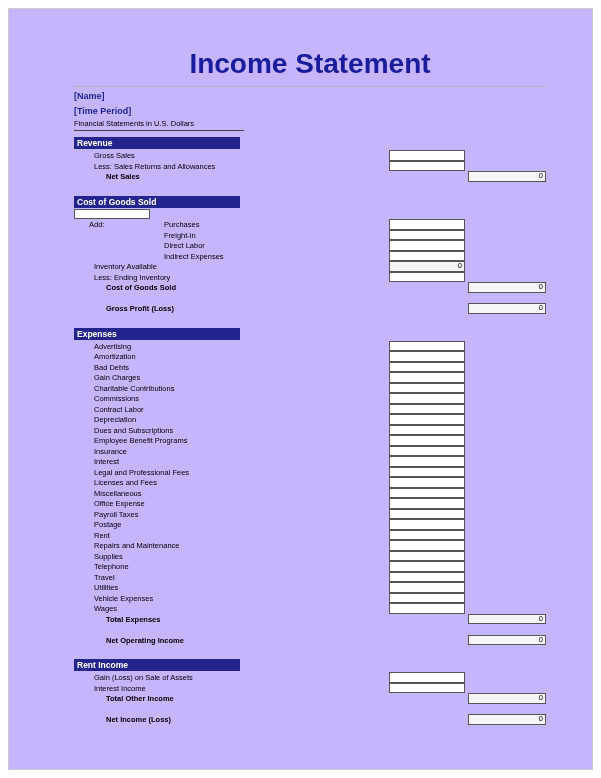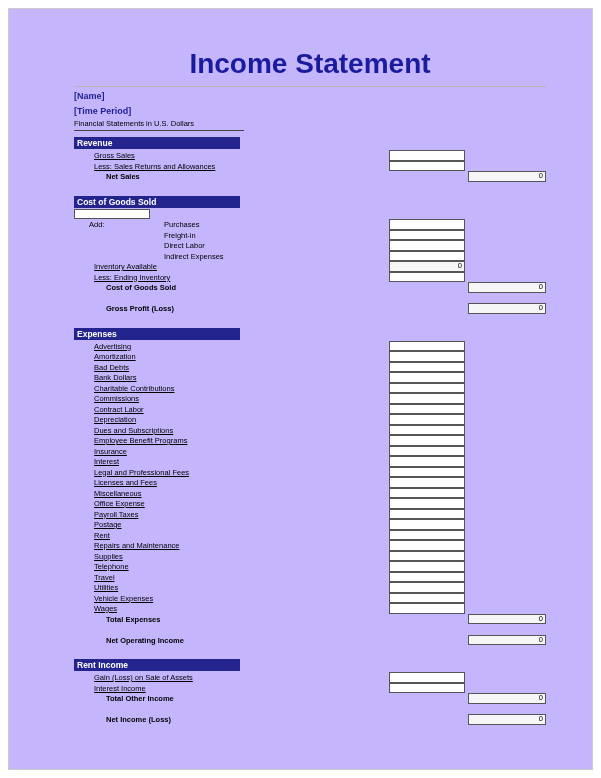--- a/index.html
+++ b/index.html
@@ -69,21 +69,21 @@
   }
   .lbl {
     flex: 1;
     font-size: 7.5px;
     line-height: 10.5px;
     color: #000;
     position: relative;
     white-space: nowrap;
     overflow: hidden;
   }
-  .ind1 { padding-left: 20px; text-decoration: underline; }
+  .ind1 { padding-left: 20px; }
   .ind2 { padding-left: 32px; }
   .ind3 { padding-left: 90px; }
   .prefix { position: absolute; left: 15px; }
   .bold { font-weight: bold; }
   .col1 { width: 76px; }
   .gapcol { width: 3px; }
   .col2 { width: 78px; }
   .cellbox {
     height: 10.5px;
     border: 1px solid #555;
@@ -229,21 +229,21 @@
           </div>
           <div class="row">
             <div class="lbl ind1"><span>Bad Debts</span></div>
             <div class="col1">
               <div class="cellbox"></div>
             </div>
             <div class="gapcol"></div>
             <div class="col2"></div>
           </div>
           <div class="row">
-            <div class="lbl ind1"><span>Bank Dollars</span></div>
+            <div class="lbl ind1"><span>Gain Charges</span></div>
             <div class="col1">
               <div class="cellbox"></div>
             </div>
             <div class="gapcol"></div>
             <div class="col2"></div>
           </div>
           <div class="row">
             <div class="lbl ind1"><span>Charitable Contributions</span></div>
             <div class="col1">
               <div class="cellbox"></div>

